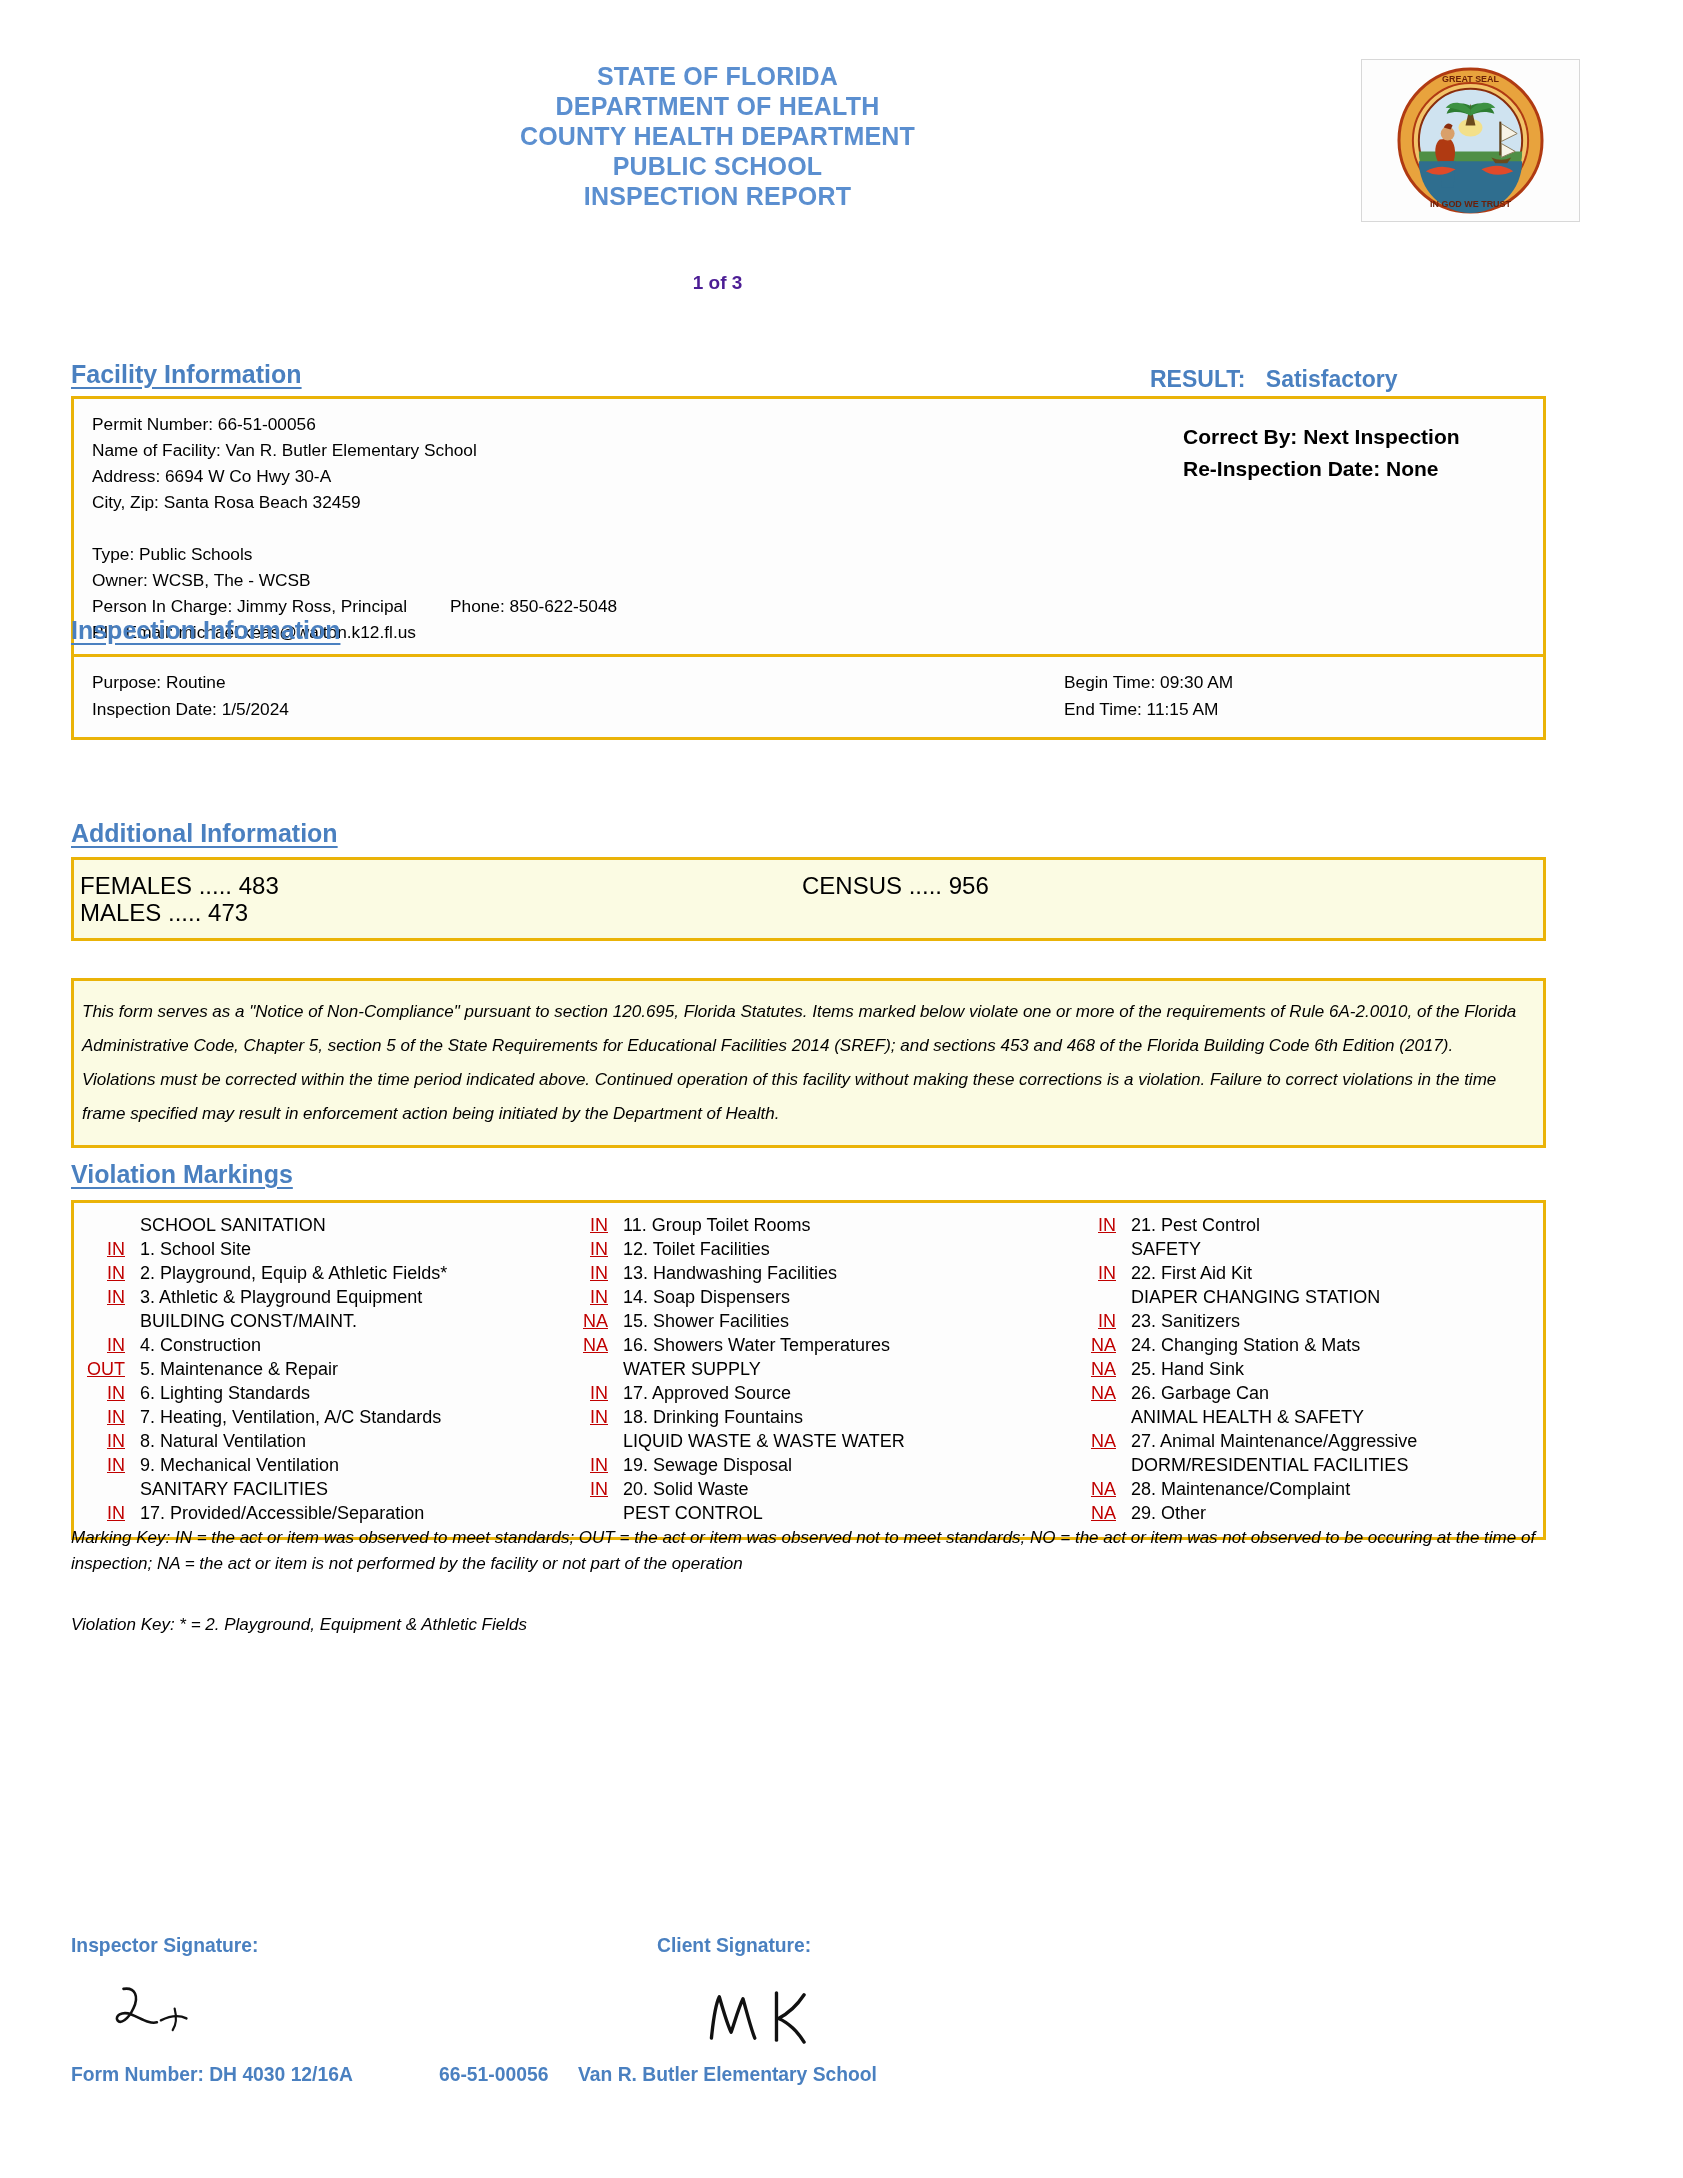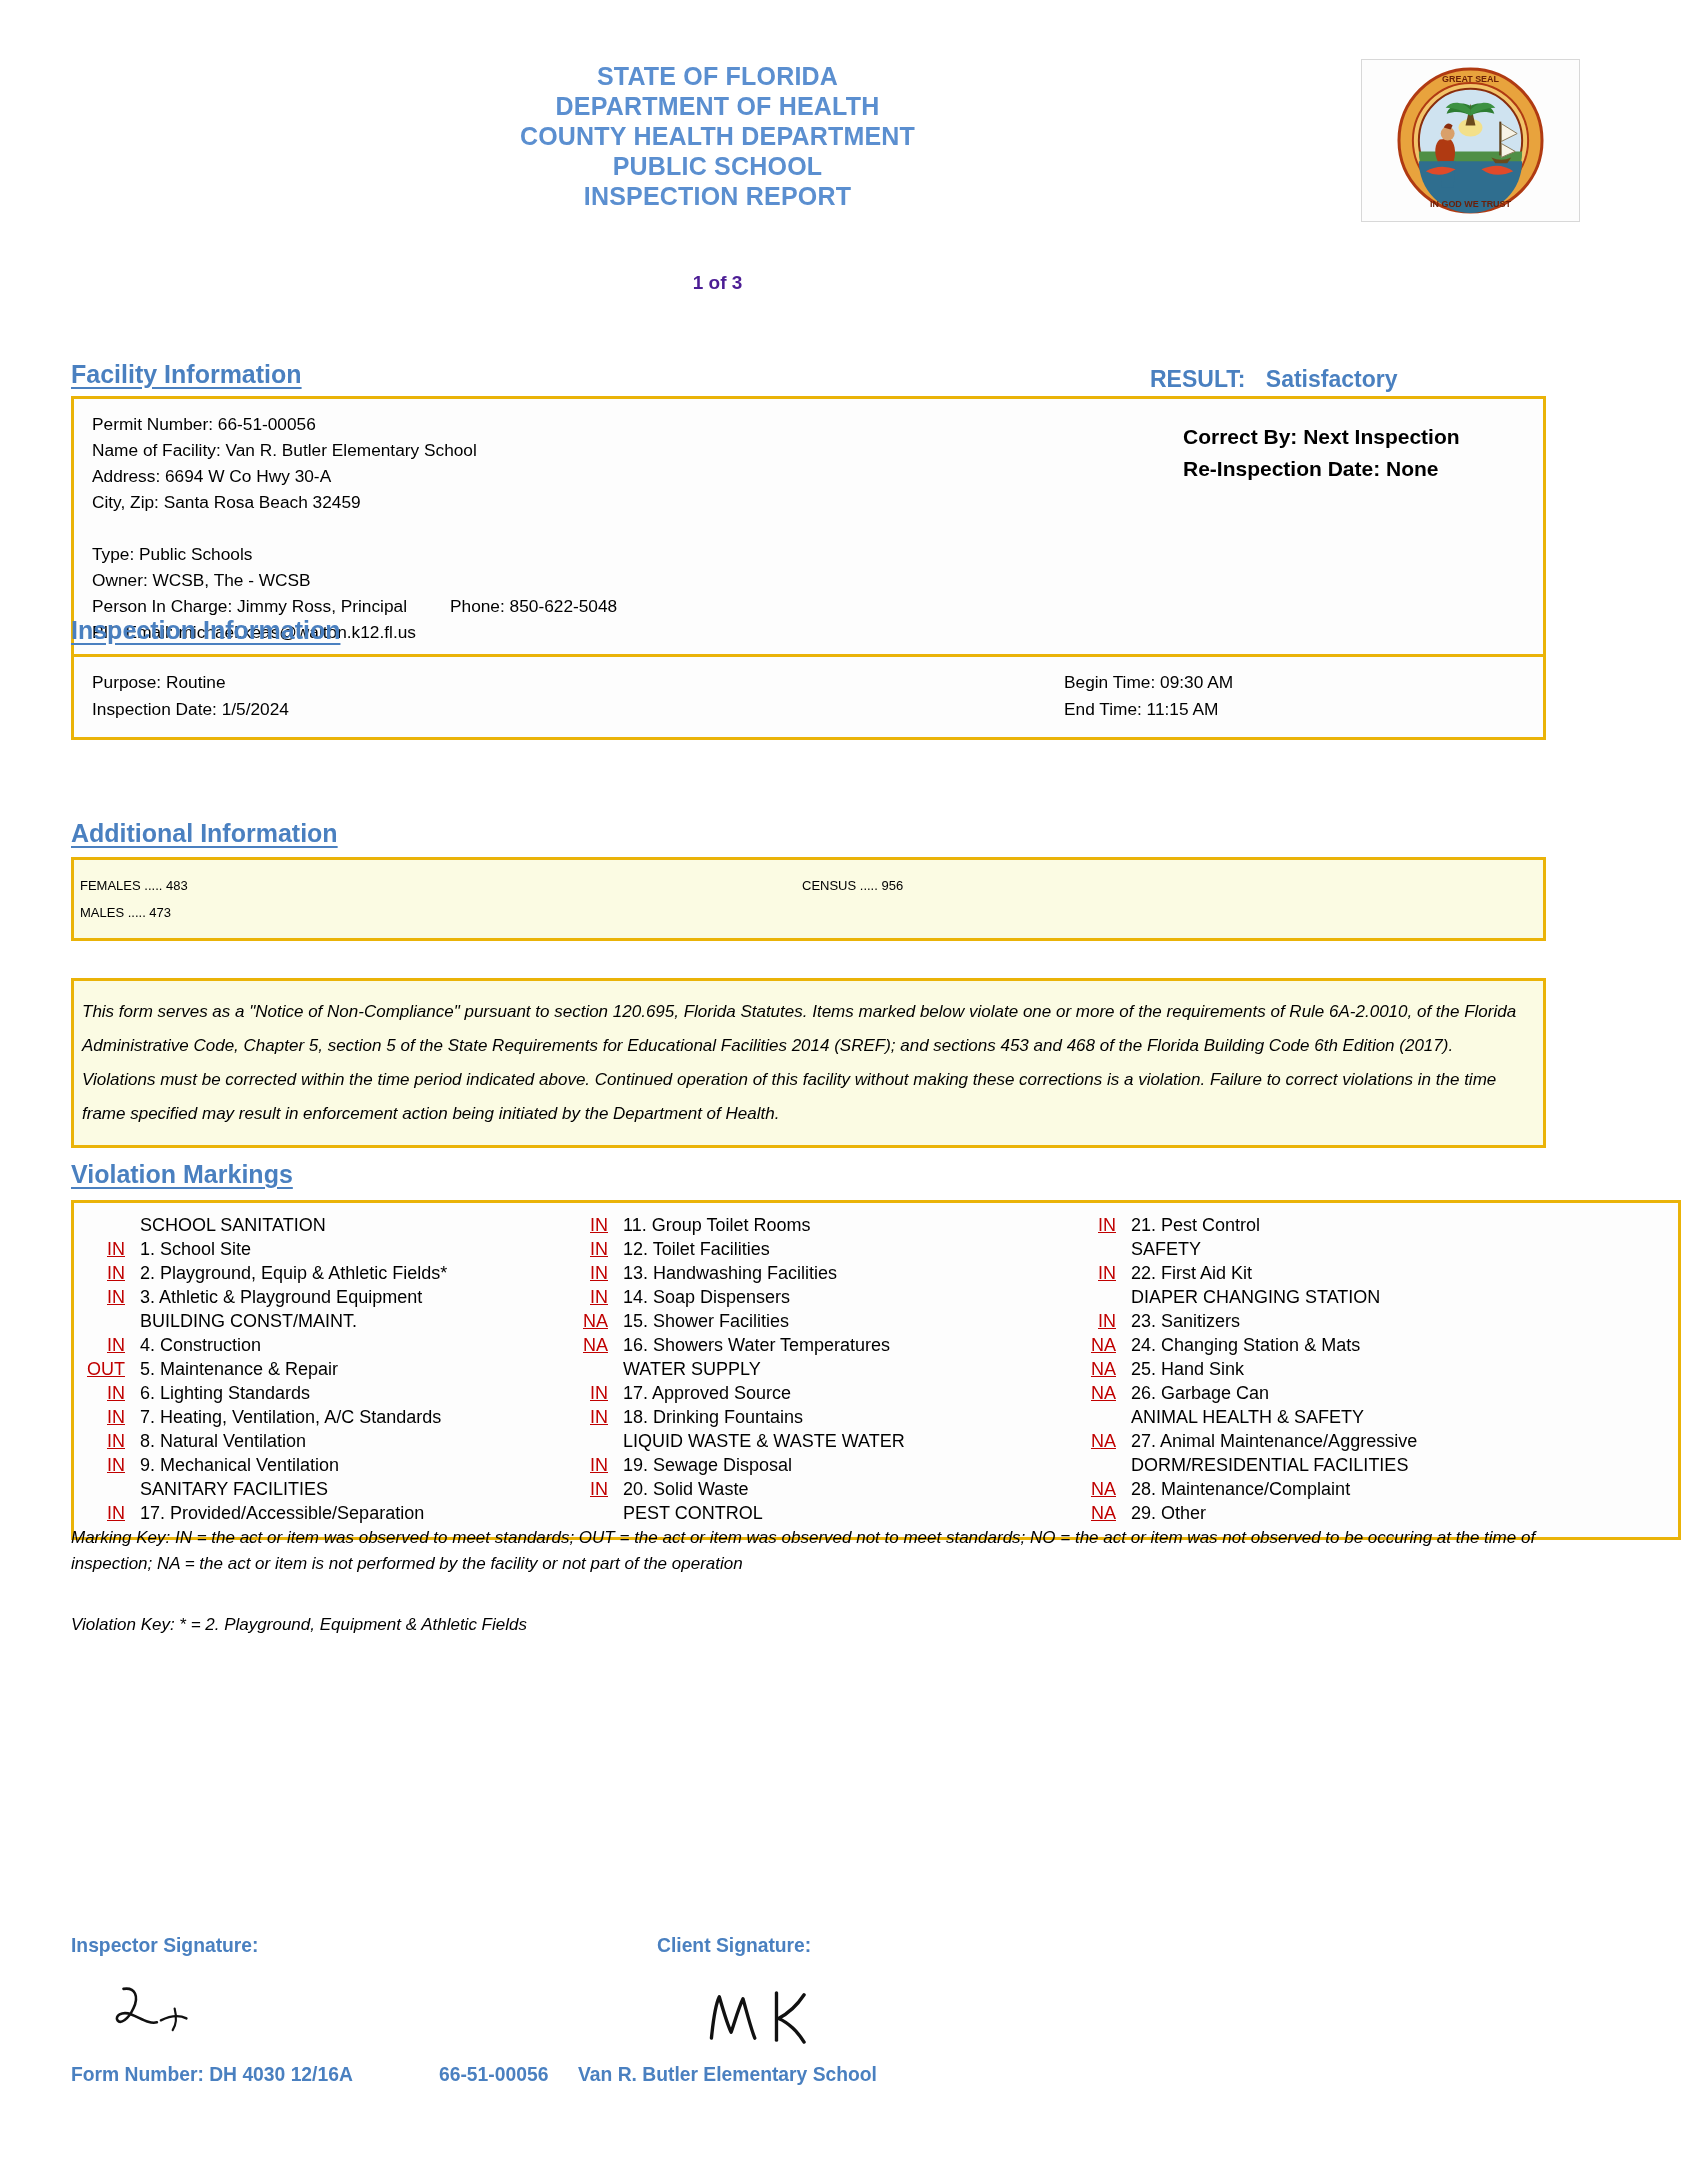--- a/index.html
+++ b/index.html
@@ -129,21 +129,21 @@
   .additional-wrap {
     position: absolute;
     left: 71px;
     top: 857px;
     width: 1475px;
   }
   .add-head { position: absolute; left: 0; top: -38px; }
   .add-box {
     display: flex;
     padding: 12px 0 12px 0;
-    font-size: 13px;
+    font-size: 24px;
     line-height: 27px;
   }
   .add-left { flex: 0 0 728px; padding-left: 6px; }
   .add-right { flex: 1; }
 
   
   .notice-wrap {
     position: absolute;
     left: 71px;
     top: 978px;
@@ -155,21 +155,21 @@
     font-style: italic;
     line-height: 34px;
     text-align: left;
   }
 
   
   .viol-wrap {
     position: absolute;
     left: 71px;
     top: 1200px;
-    width: 1610px;
+    width: 1475px;
   }
   .viol-head { position: absolute; left: 0; top: -40px; }
   .viol-box {
     display: flex;
     padding: 10px 0 12px 0;
     min-height: 305px;
     gap: 23px;
   }
   .viol-col { flex: 1; }
   .viol-col.c1 { flex: 0 0 460px; }

